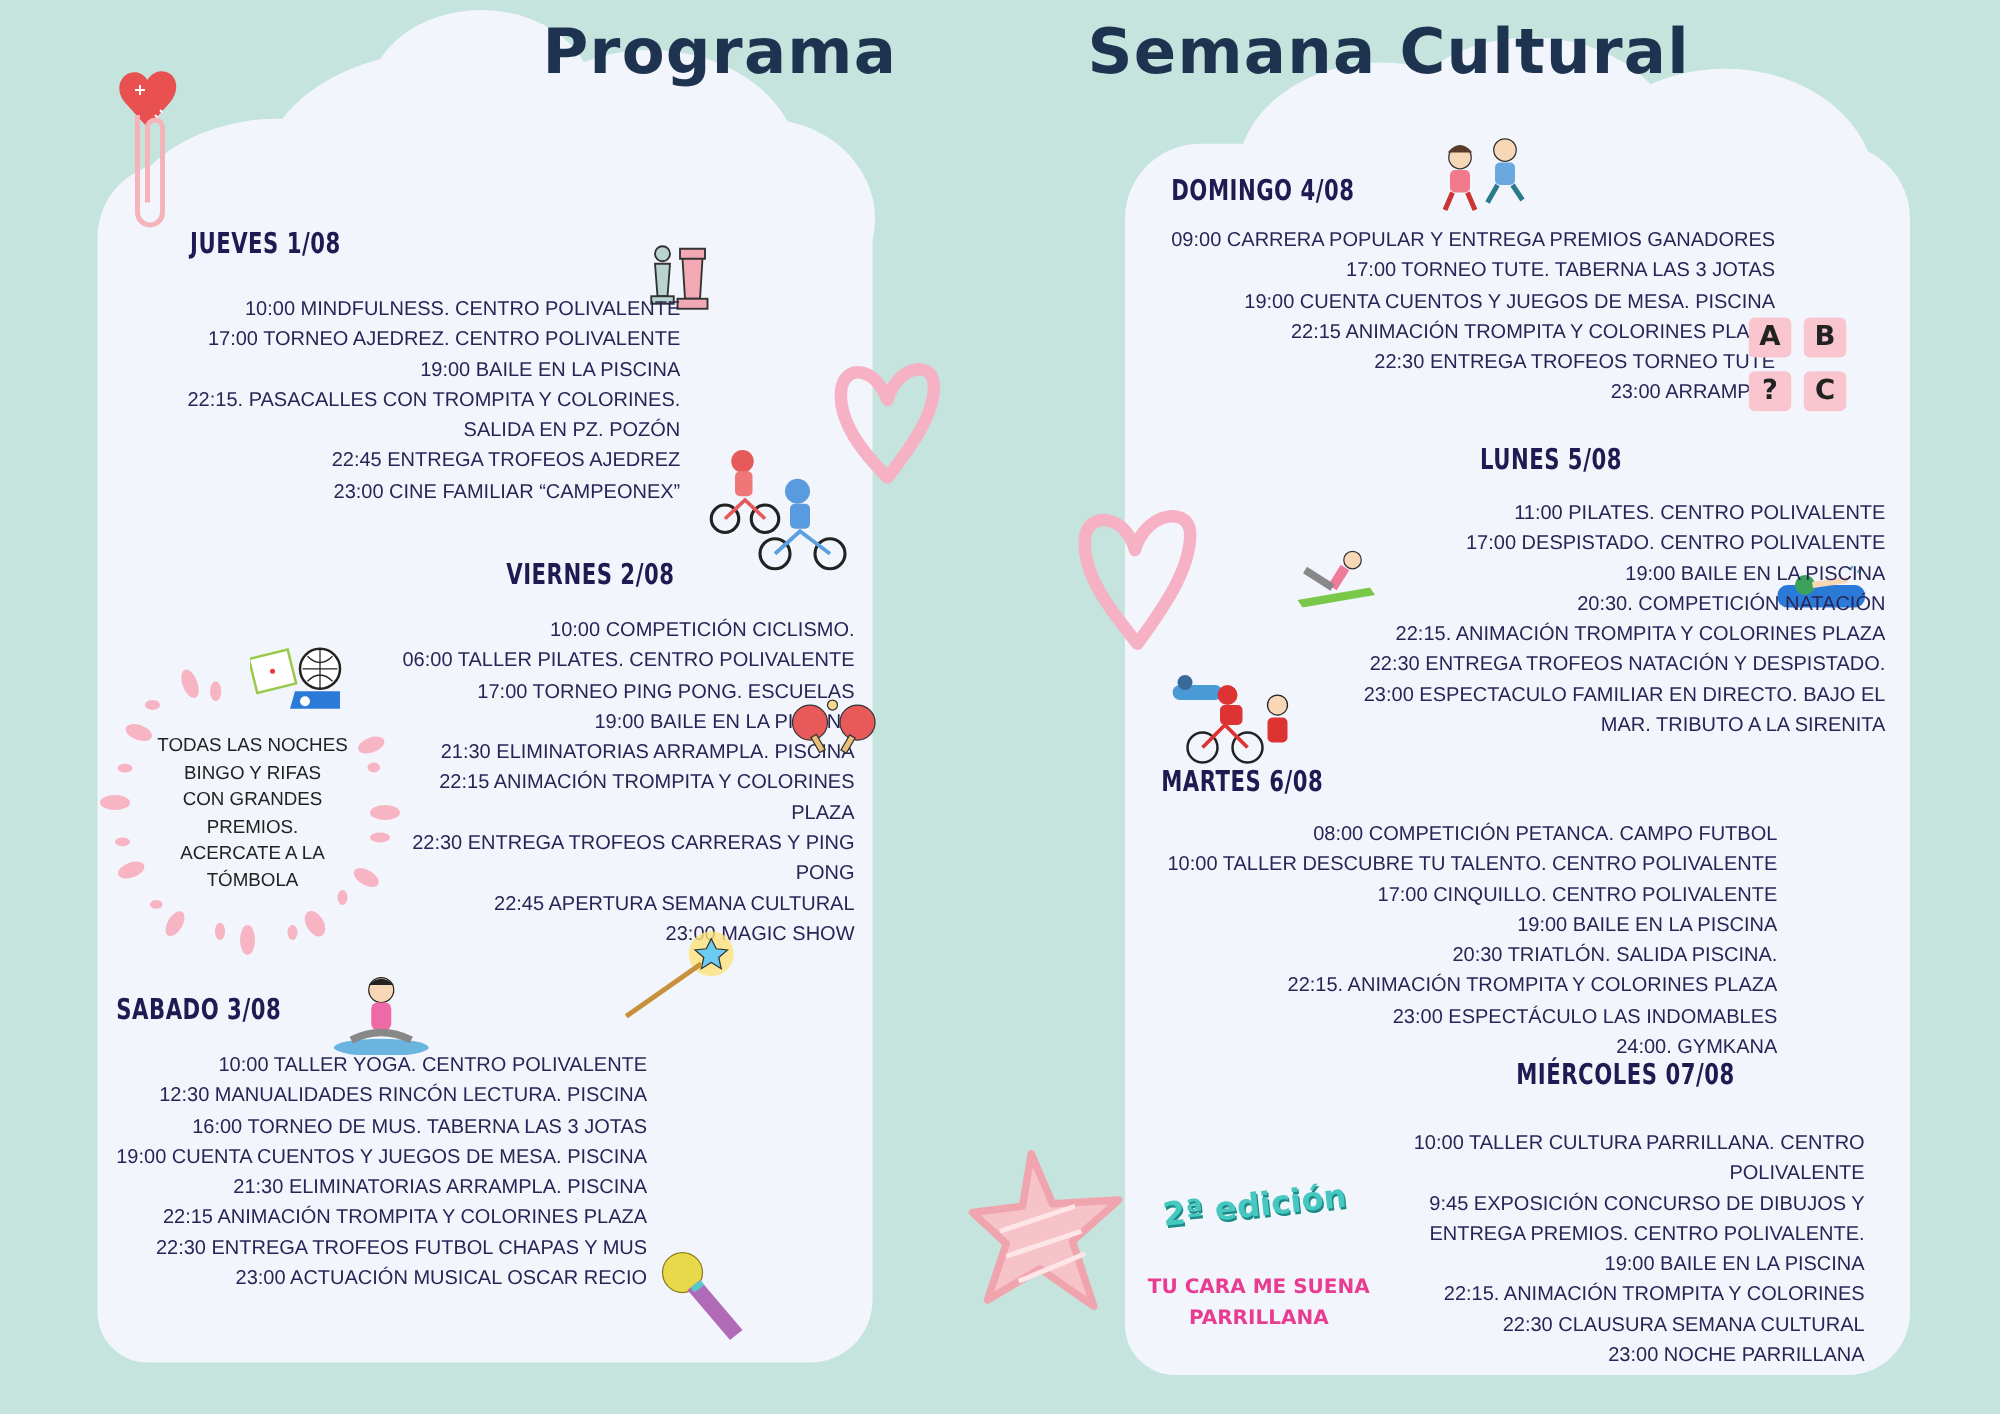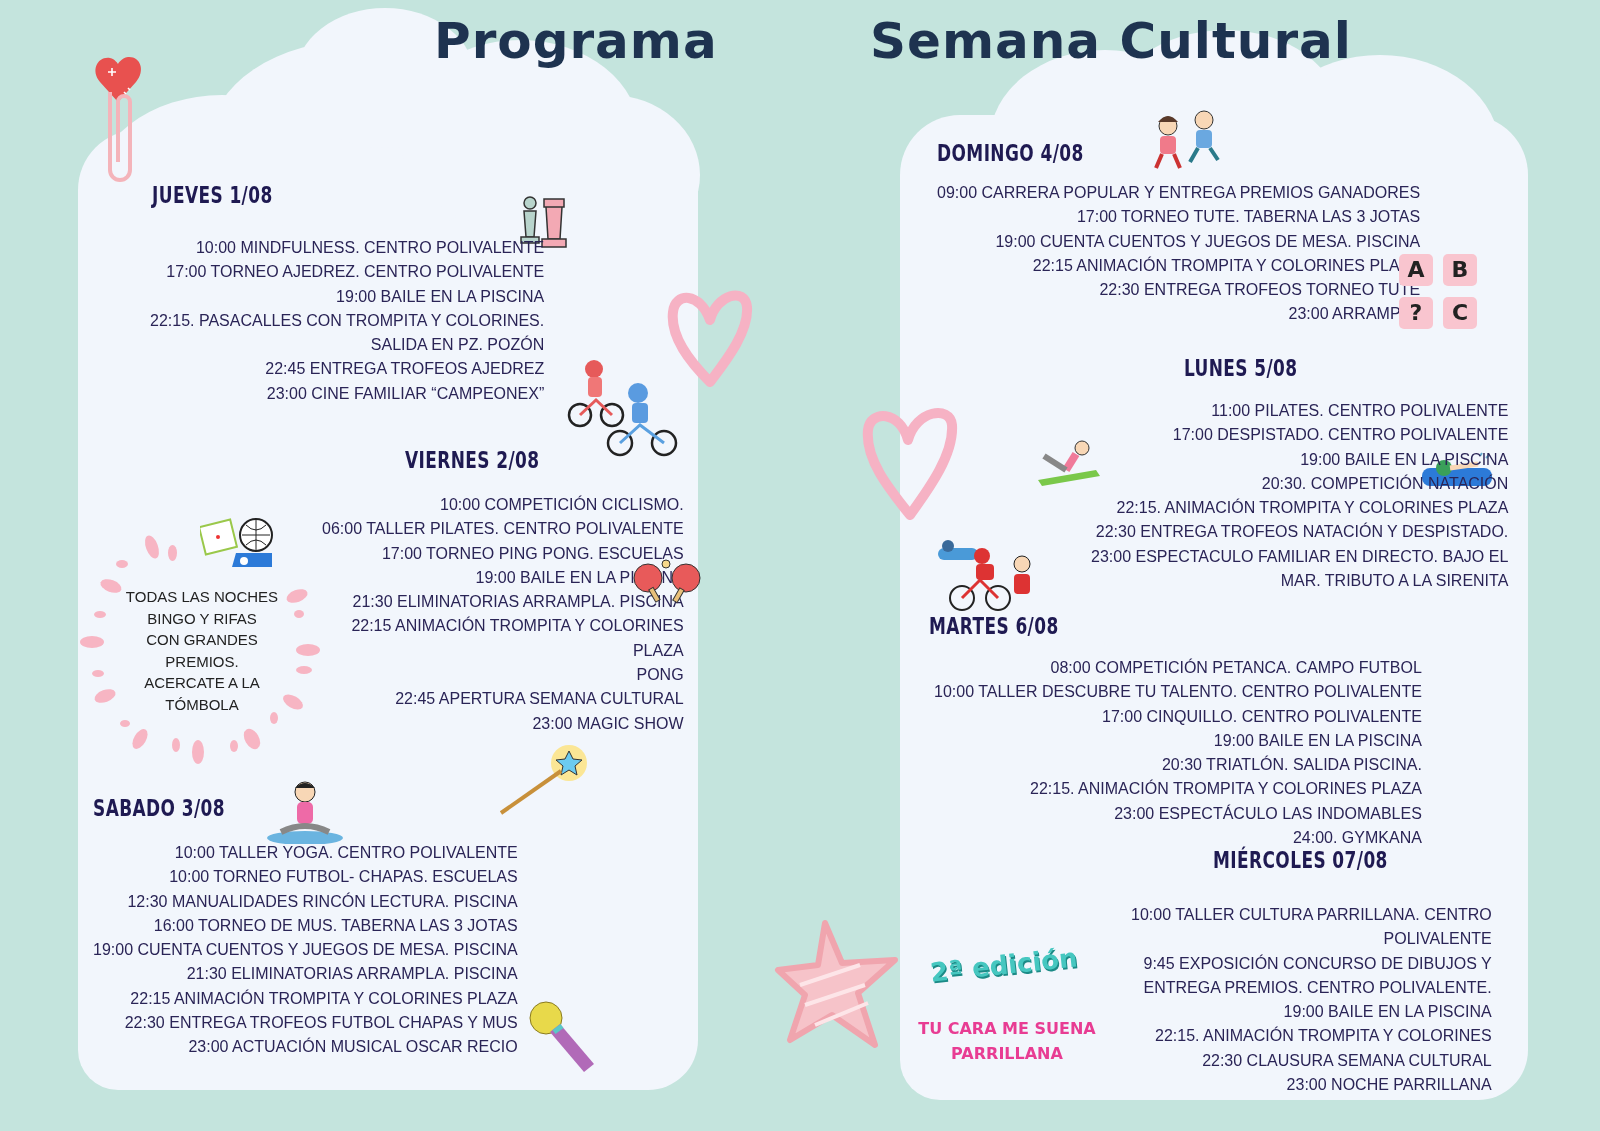--- a/index.html
+++ b/index.html
@@ -106,20 +106,21 @@
 
 <div class="day" style="left:405px; top:447px;">VIERNES 2/08</div>
 <ul class="list" style="left:322px; top:493px;">
   <li>10:00 COMPETICIÓN CICLISMO.</li>
   <li>06:00 TALLER PILATES. CENTRO POLIVALENTE</li>
   <li>17:00 TORNEO PING PONG. ESCUELAS</li>
   <li>19:00 BAILE EN LA PISCINA</li>
   <li>21:30 ELIMINATORIAS ARRAMPLA. PISCINA</li>
   <li>22:15 ANIMACIÓN TROMPITA Y COLORINES</li>
   <li>PLAZA</li>
+  <li>22:30 ENTREGA TROFEOS CARRERAS Y PING</li>
   <li>PONG</li>
   <li>22:45 APERTURA SEMANA CULTURAL</li>
   <li>23:00 MAGIC SHOW</li>
 </ul>
 
 <svg class="sticker" style="left:632px; top:558px;" width="70" height="48" viewBox="0 0 70 48">
   <circle cx="34" cy="6" r="4" fill="#f6d88a" stroke="#333"></circle>
   <circle cx="16" cy="20" r="14" fill="#e85a5a" stroke="#333"></circle>
   <rect x="20" y="30" width="5" height="14" transform="rotate(-30 22 37)" fill="#e8c07a" stroke="#333"></rect>
   <circle cx="54" cy="20" r="14" fill="#e85a5a" stroke="#333"></circle>
@@ -174,21 +175,20 @@
 <div class="day" style="left:93px; top:795px;">SABADO 3/08</div>
 <svg class="sticker" style="left:265px; top:780px;" width="80" height="64" viewBox="0 0 80 64">
   <ellipse cx="40" cy="58" rx="38" ry="7" fill="#6ab4e0"></ellipse>
   <circle cx="40" cy="12" r="10" fill="#f8d7b6" stroke="#222"></circle>
   <path d="M30 8 q10 -10 20 0" fill="#222"></path>
   <rect x="32" y="22" width="16" height="22" rx="5" fill="#ee6aa7"></rect>
   <path d="M16 52 q24 -12 48 0" stroke="#888" stroke-width="6" fill="none"></path>
 </svg>
 <ul class="list" style="left:93px; top:841px;">
   <li>10:00 TALLER YOGA. CENTRO POLIVALENTE</li>
-  <li>10:00 TORNEO FUTBOL- CHAPAS. ESCUELAS</li>
   <li>12:30 MANUALIDADES RINCÓN LECTURA. PISCINA</li>
   <li>16:00 TORNEO DE MUS. TABERNA LAS 3 JOTAS</li>
   <li>19:00 CUENTA CUENTOS Y JUEGOS DE MESA. PISCINA</li>
   <li>21:30 ELIMINATORIAS ARRAMPLA. PISCINA</li>
   <li>22:15 ANIMACIÓN TROMPITA Y COLORINES PLAZA</li>
   <li>22:30 ENTREGA TROFEOS FUTBOL CHAPAS Y MUS</li>
   <li>23:00 ACTUACIÓN MUSICAL OSCAR RECIO</li>
 </ul>
 <svg class="sticker" style="left:528px; top:1000px;" width="70" height="76" viewBox="0 0 70 76">
   <circle cx="18" cy="18" r="16" fill="#e8d94a" stroke="#8a7b20"></circle>

